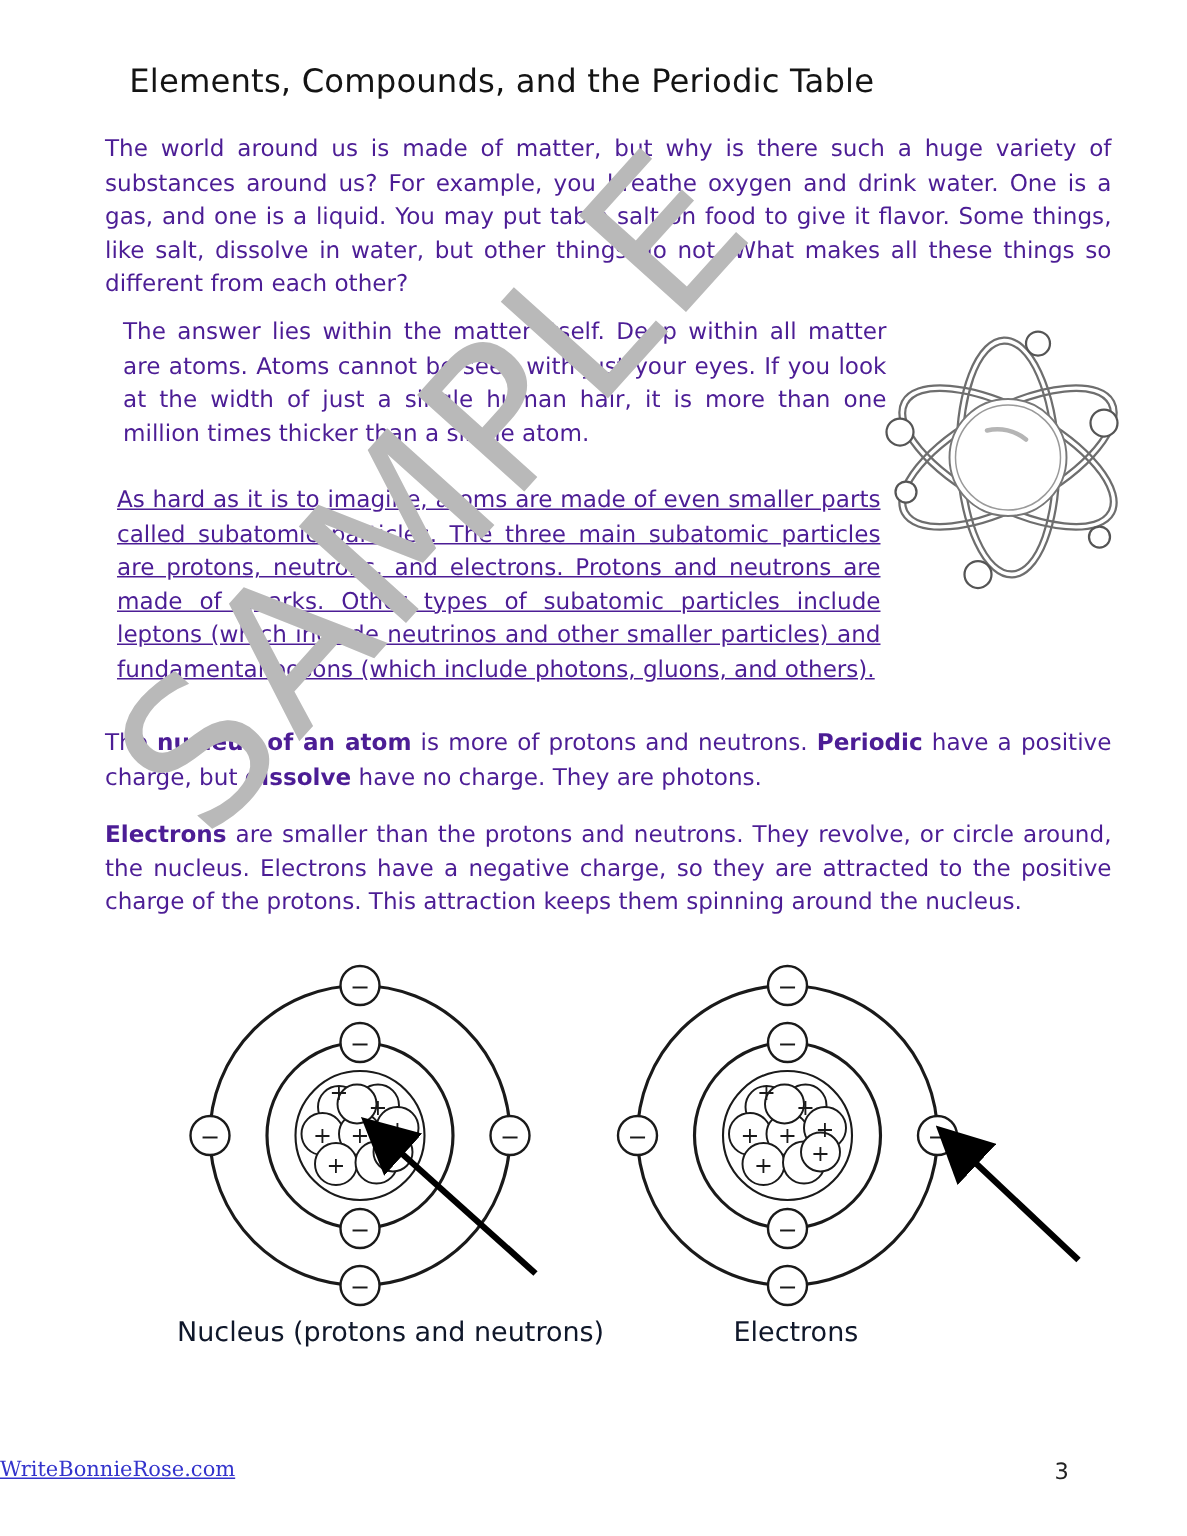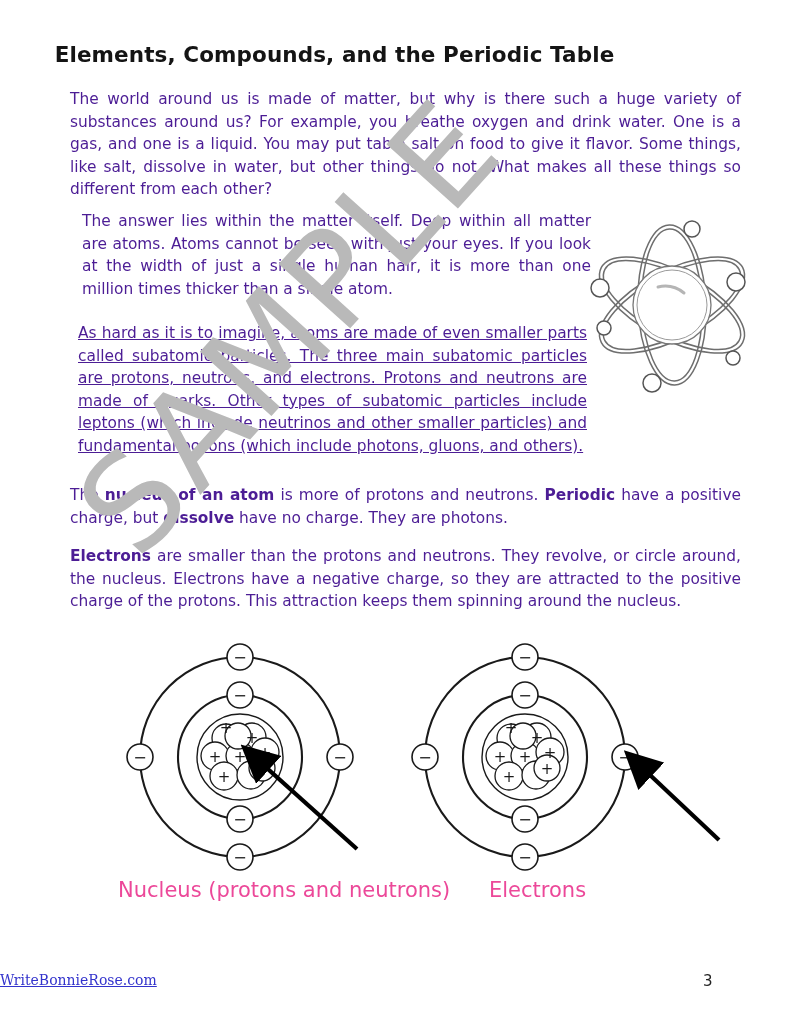--- a/index.html
+++ b/index.html
@@ -24,21 +24,21 @@
   }
 
   
   .doc-title {
     position: absolute;
     left: 0;
     top: 42px;
     width: 669px;
     text-align: center;
     font-size: 21.5px;
-    font-weight: 700;
+    font-weight: 400;
     letter-spacing: 0.1px;
     color: #141414;
   }
 
   
   .body-text {
     position: absolute;
     font-size: 15.4px;
     line-height: 22.6px;
     text-align: justify;
@@ -94,22 +94,22 @@
     position: absolute;
     width: 250px;
     height: 250px;
   }
   #bohr-left  { left: 115px; top: 632px; }
   #bohr-right { left: 400px; top: 632px; }
 
   
   .diagram-caption {
     position: absolute;
-    font-size: 21px;
-    color: #ec4899;
+    font-size: 18px;
+    color: #0f172a;
     white-space: nowrap;
   }
   #caption-nucleus   { left: 118px; top: 878px; }
   #caption-electrons { left: 489px; top: 878px; }
 
   
   #footer-link {
     position: absolute;
     left: 0;
     top: 972px;

